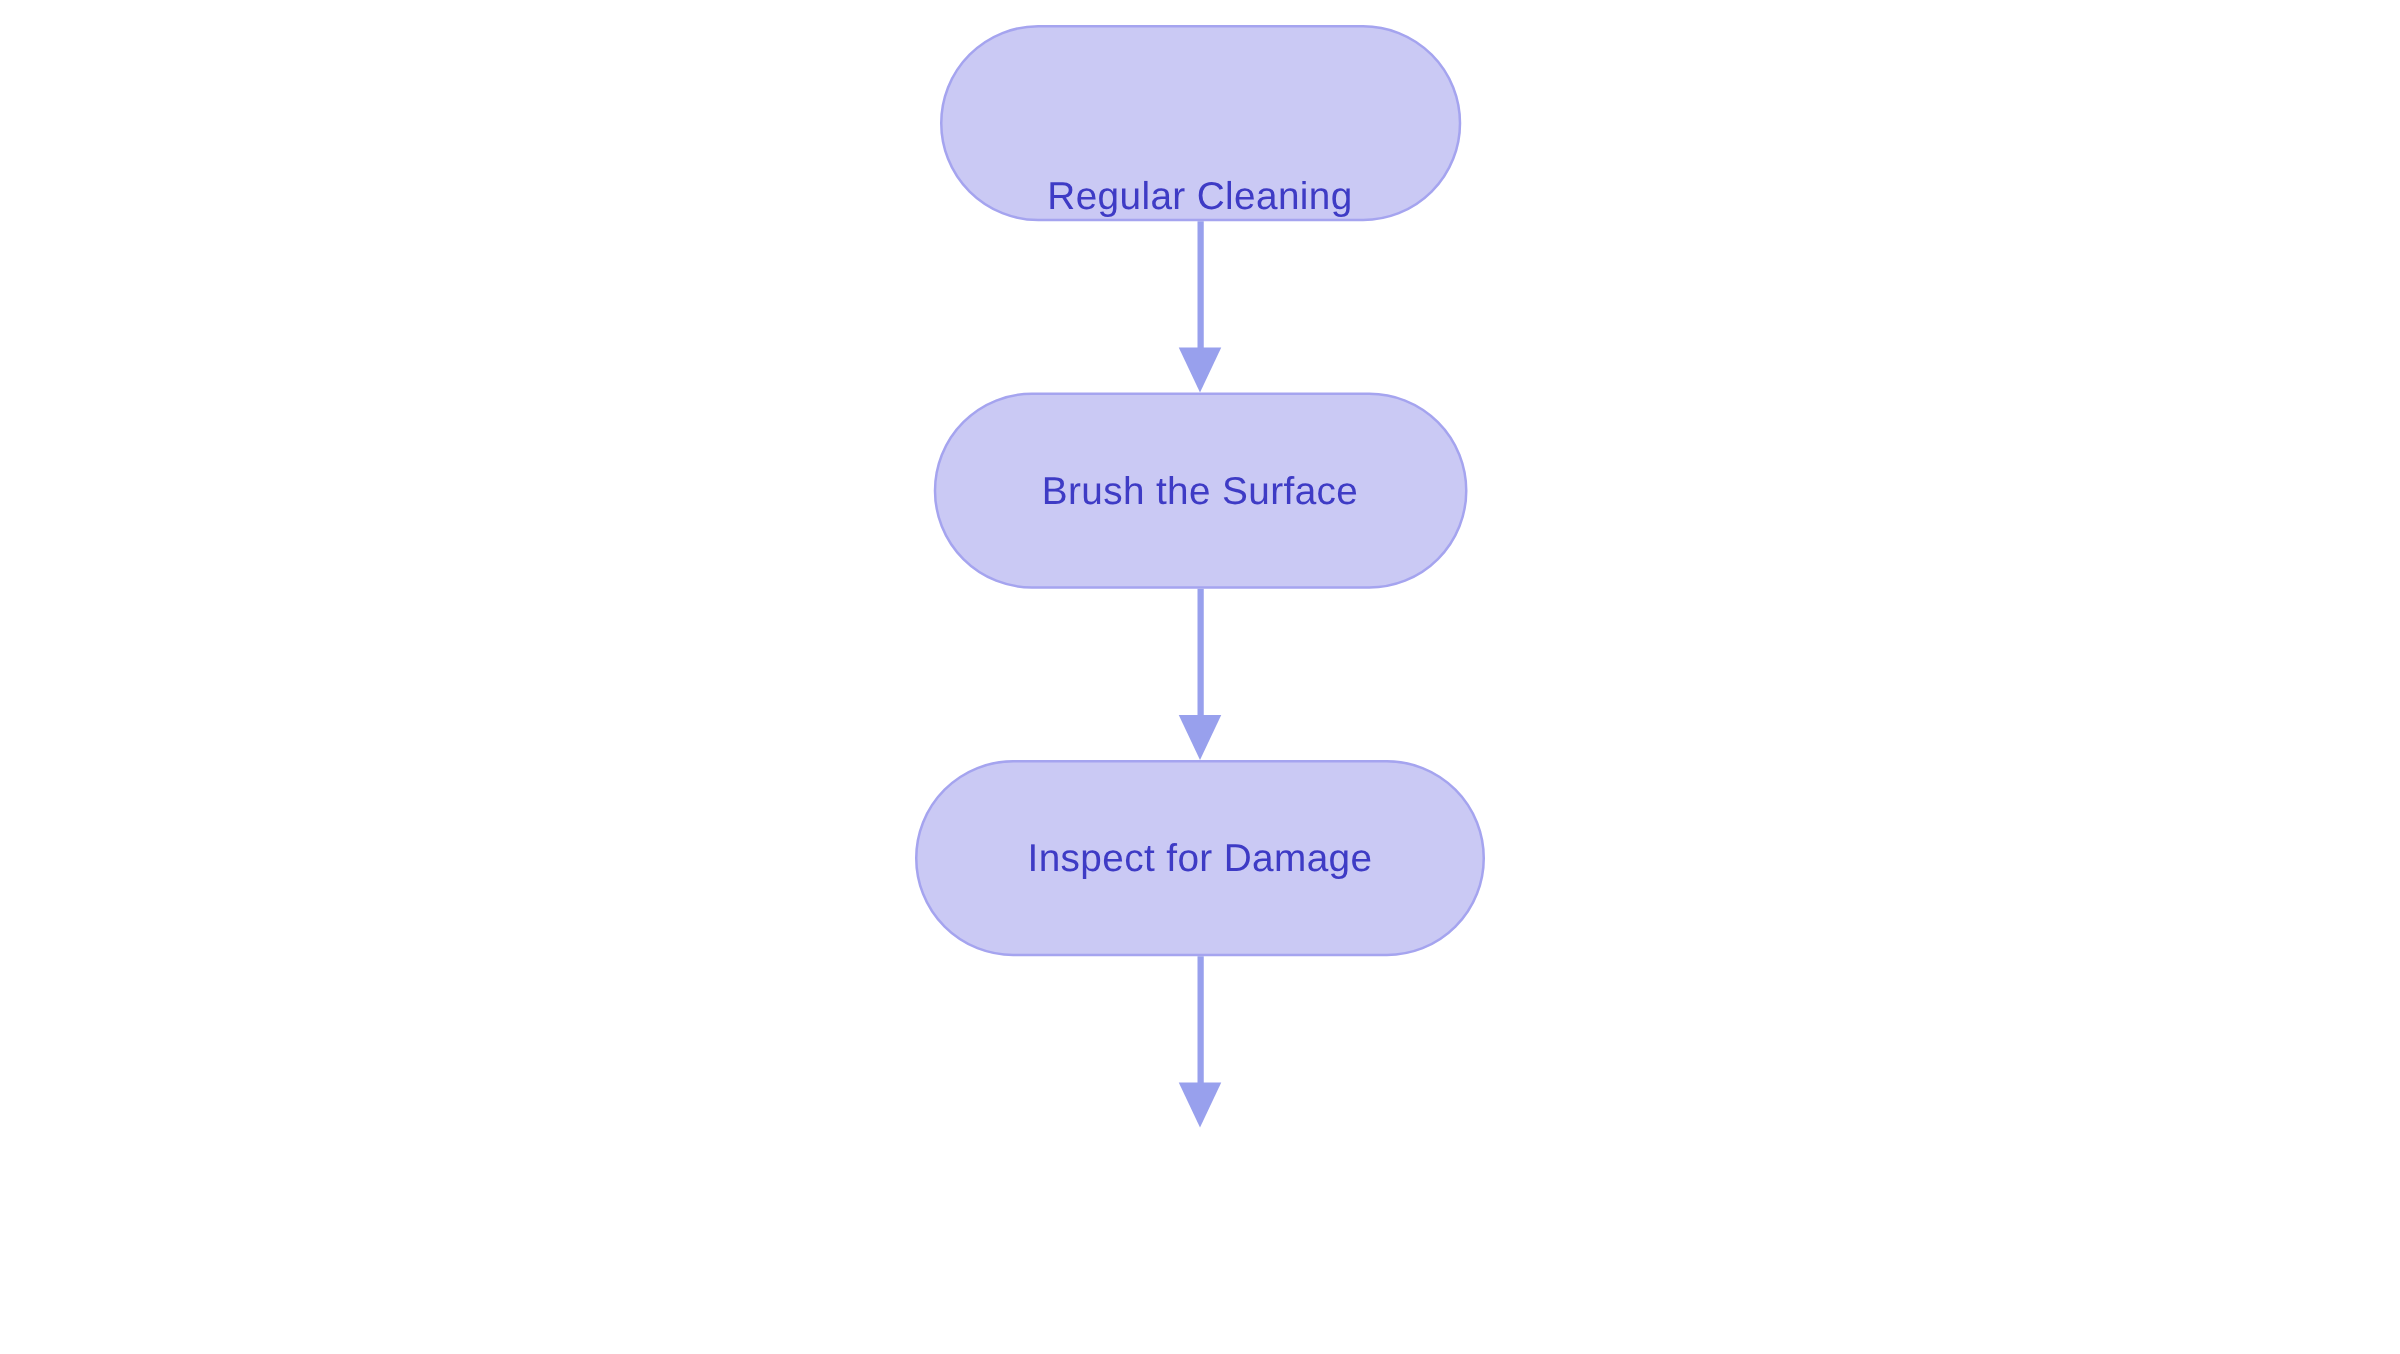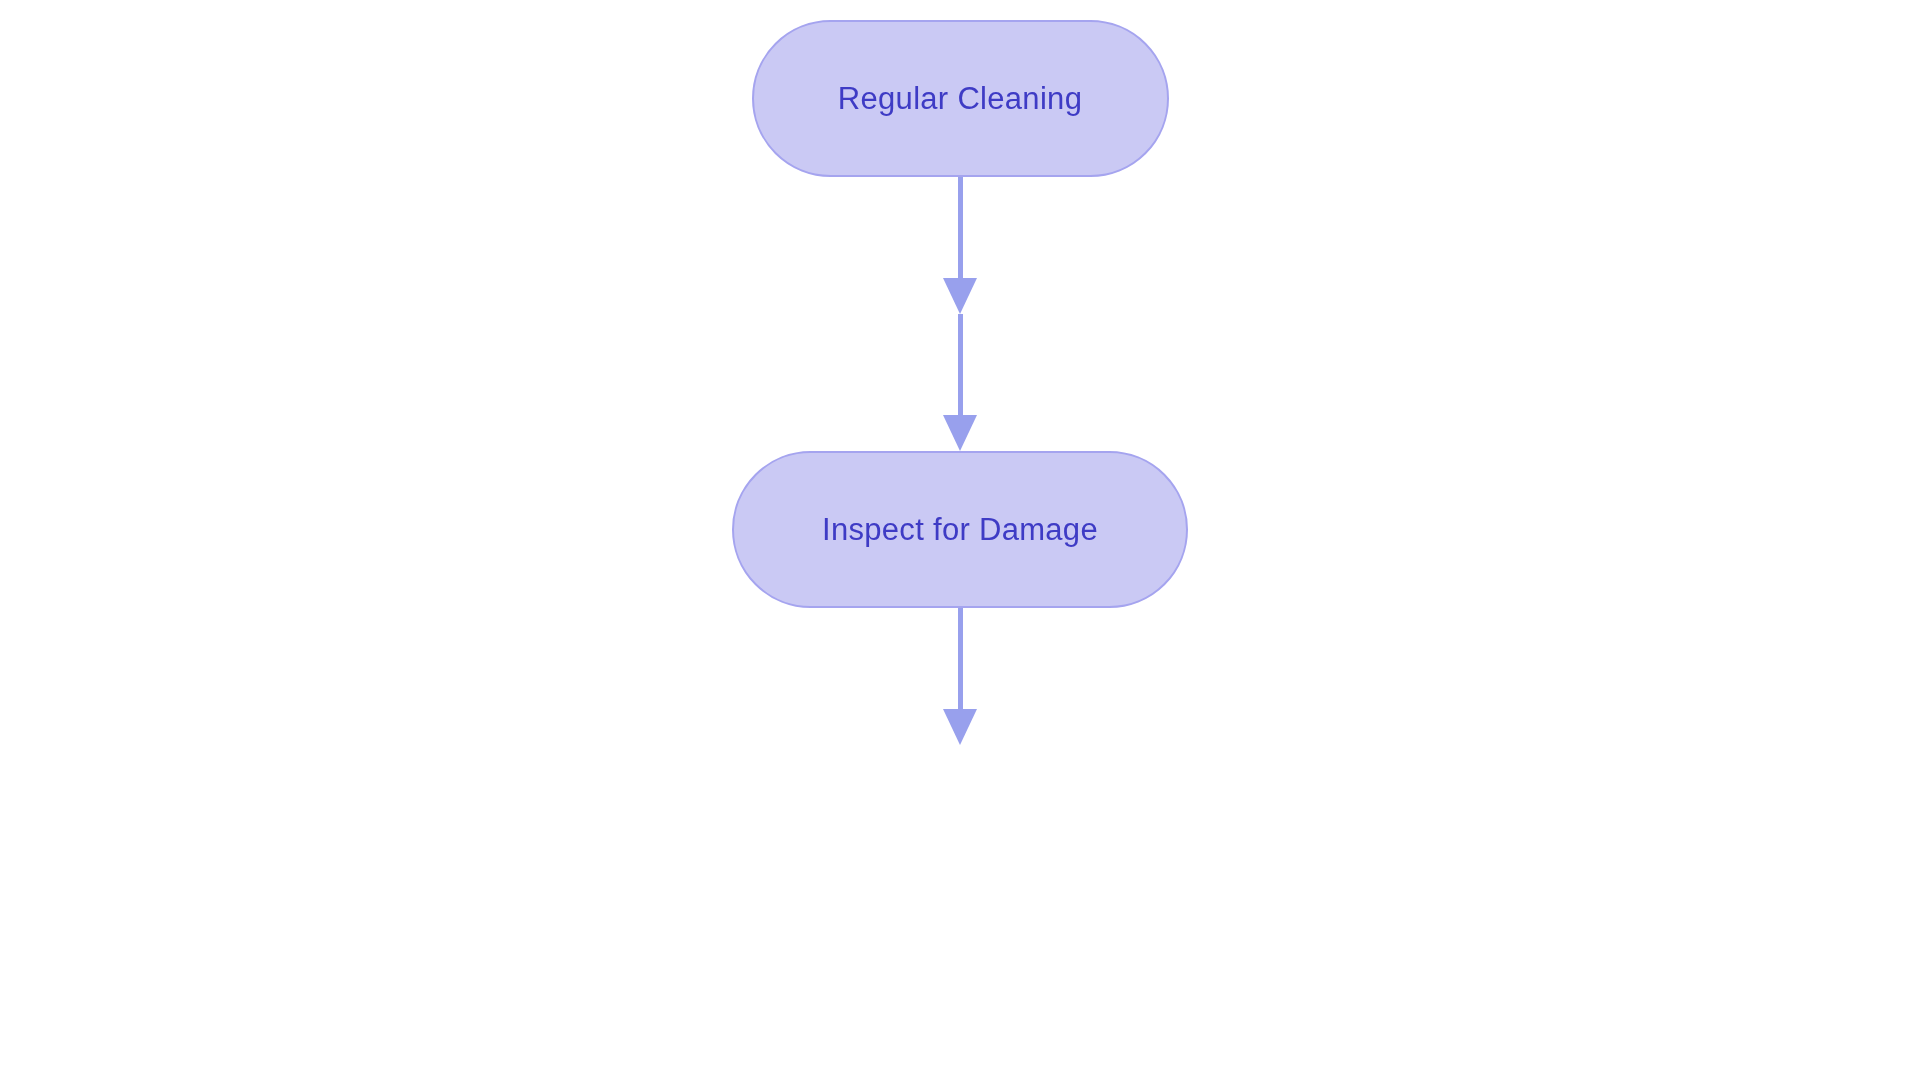--- a/index.html
+++ b/index.html
@@ -33,21 +33,21 @@
     background: var(--node-fill, #cac9f4);
     border: 2px solid var(--node-border, #a5a4ef);
     color: var(--node-text, #3e3bc5);
     font-size: 31px;
     letter-spacing: 0.3px;
     display: flex;
     align-items: center;
     justify-content: center;
     flex: 0 0 auto;
   }
-  .node.w0 { width: 417px; }
+  .node.w0 { width: 417px; align-items: flex-end; }
   .node.w1 { width: 427px; }
   .node.w2 { width: 456px; text-align: center; }
   .node.w3 { width: 360px; }
   .edge {
     height: 137px;
     flex: 0 0 auto;
     display: flex;
     flex-direction: column;
     align-items: center;
   }
@@ -72,20 +72,23 @@
 
   <div class="node w0">
     <span>Regular Cleaning</span>
   </div>
 
   <div class="edge">
     <div class="edge-line"></div>
     <div class="edge-head"></div>
   </div>
 
+  <div class="node w1">
+    <span>Brush the Surface</span>
+  </div>
 
   <div class="edge">
     <div class="edge-line"></div>
     <div class="edge-head"></div>
   </div>
 
   <div class="node w2">
     <span>Inspect for Damage</span>
   </div>
 

